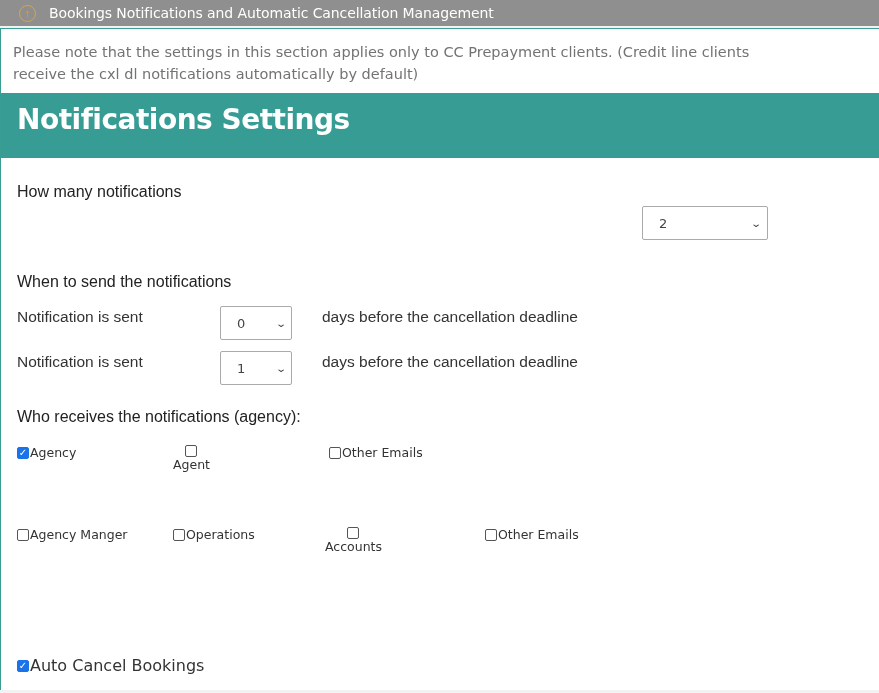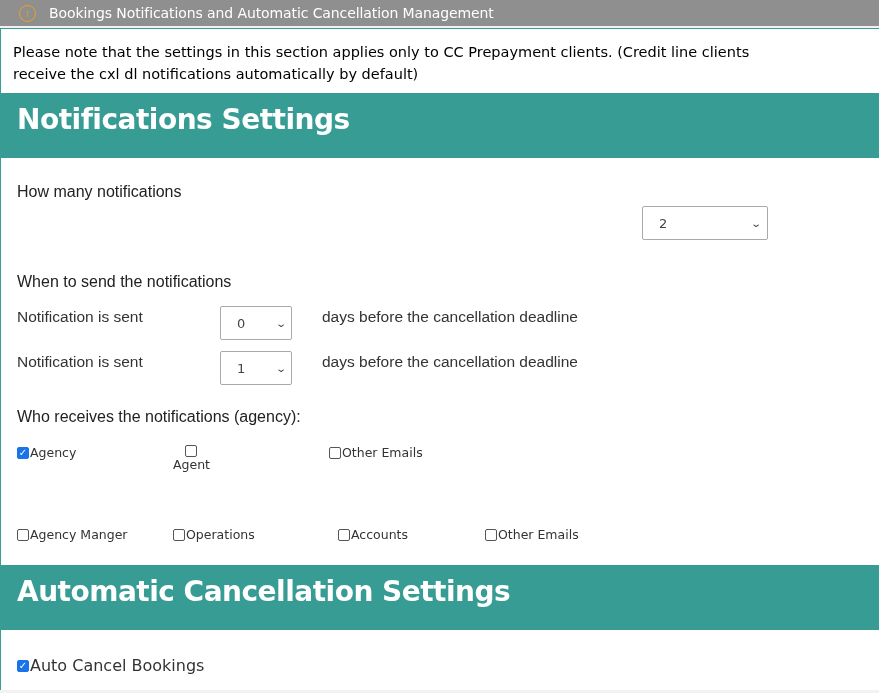--- a/index.html
+++ b/index.html
@@ -18,21 +18,21 @@
   }
   .panel-header .title { font-family: "DejaVu Sans", sans-serif; font-size: 14px; letter-spacing: -0.1px; }
 
   .panel-body {
     position: absolute; left: 0; top: 28px; width: 879px; height: 662px;
     background: #fff; border-left: 1.5px solid #3a9d94; border-top: 1.5px solid #3a9d94;
   }
 
   .notice {
     position: absolute; left: 12px; top: 12px; width: 760px;
-    color: #000000; font-family: "DejaVu Sans", sans-serif; font-size: 14.5px; line-height: 22px;
+    color: #737373; font-family: "DejaVu Sans", sans-serif; font-size: 14.5px; line-height: 22px;
   }
 
   .section-bar {
     position: absolute; left: 0; width: 879px; height: 65px; background: #379c94;
     color: #fff; font-family: "DejaVu Sans", sans-serif; font-weight: bold; font-size: 28px;
     padding-left: 16px; line-height: 53px; letter-spacing: -0.5px;
   }
   .bar1 { top: 64px; }
   .bar2 { top: 536px; }
 
@@ -101,28 +101,27 @@
   </label>
 
   <label class="cb" style="left:16px;top:498px;">
     <span class="box"></span>
     <span>Agency Manger</span>
   </label>
   <label class="cb" style="left:172px;top:498px;">
     <span class="box"></span>
     <span>Operations</span>
   </label>
-  <label class="cb" style="left:337px;top:498px;">
+  <label class="cb" style="left:324px;top:498px;flex-direction:column;">
     <span class="box"></span>
     <span>Accounts</span>
   </label>
   <label class="cb" style="left:484px;top:498px;">
     <span class="box"></span>
     <span>Other Emails</span>
   </label>
 
-  <div class="section-bar bar2">Automatic Cancellation Settings</div>
 
   <label class="cb large" style="left:16px;top:627px;">
     <span class="box checked">✓</span>
     <span>Auto Cancel Bookings</span>
   </label>
 </div>
 
 </body></html>

